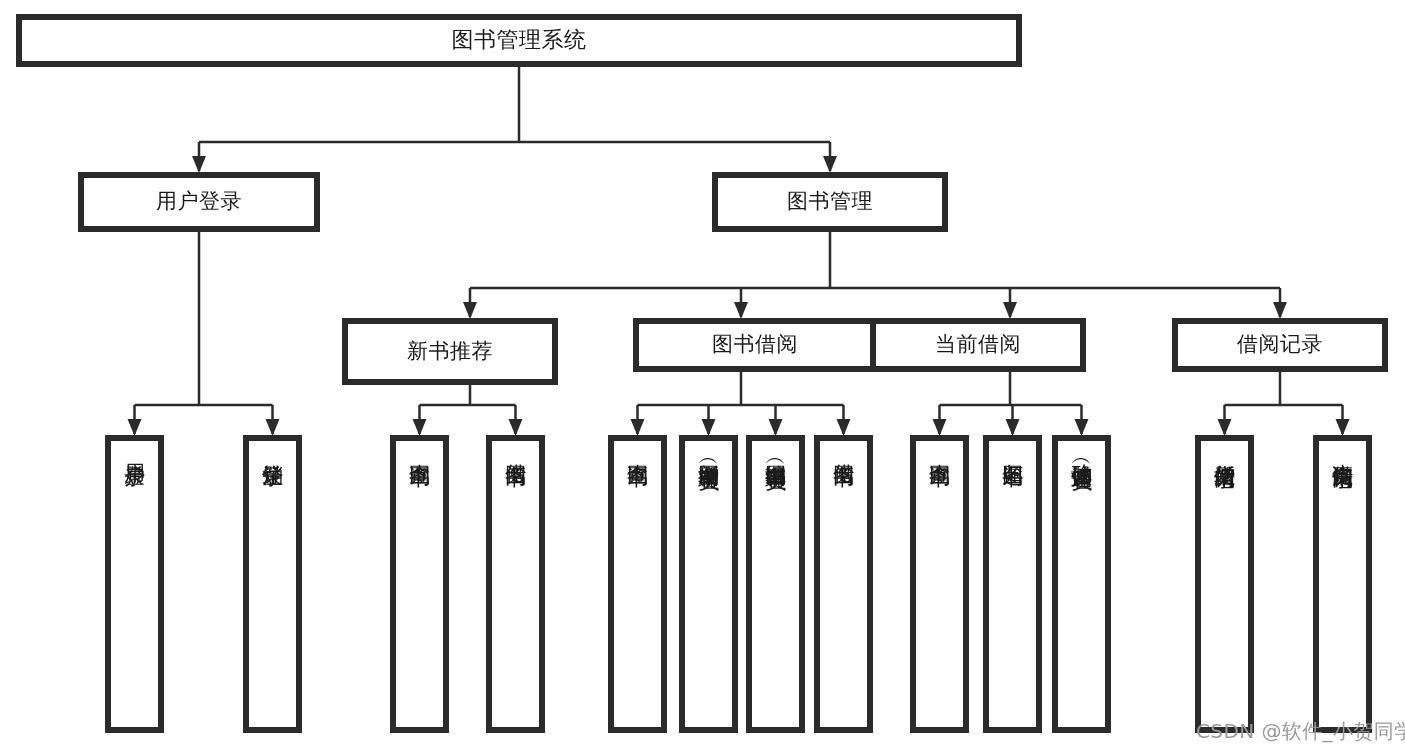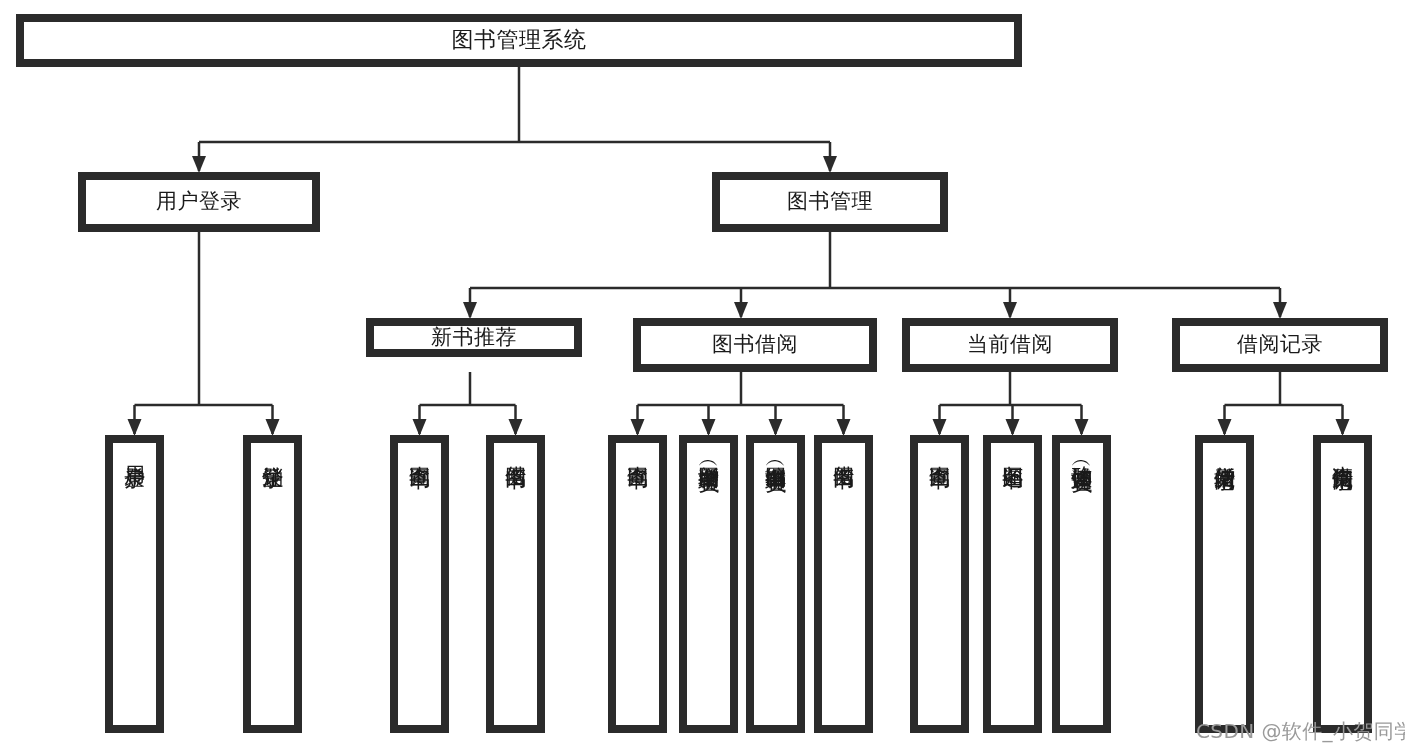--- a/index.html
+++ b/index.html
@@ -22,21 +22,21 @@
     left: 0;
     top: 0;
     width: 1405px;
     height: 747px;
     pointer-events: none;
   }
   .node {
     position: absolute;
     box-sizing: border-box;
     background: #ffffff;
-    border: 8px solid #ec4899;
+    border: 6px solid #ec4899;
     display: flex;
     align-items: center;
     justify-content: center;
     color: #1a1a1a;
   }
   .node.horiz {
     font-size: 21px;
     line-height: 1.2;
     letter-spacing: 0.5px;
   }
@@ -125,27 +125,27 @@
   <div id="nodes">
       <div class="node horiz root" style="left: 16px; top: 14px; width: 1006px; height: 53px; border-color: rgb(43, 43, 43); background: rgb(255, 255, 255); color: rgb(26, 26, 26);">
         <span>图书管理系统</span>
       </div>
       <div class="node horiz" style="left: 78px; top: 172px; width: 242px; height: 60px; border-color: rgb(43, 43, 43); background: rgb(255, 255, 255); color: rgb(26, 26, 26);">
         <span>用户登录</span>
       </div>
       <div class="node horiz" style="left: 712px; top: 172px; width: 236px; height: 60px; border-color: rgb(43, 43, 43); background: rgb(255, 255, 255); color: rgb(26, 26, 26);">
         <span>图书管理</span>
       </div>
-      <div class="node horiz" style="left: 366px; top: 318px; width: 216px; height: 39px; border-color: rgb(43, 43, 43); background: rgb(255, 255, 255); color: rgb(26, 26, 26);">
+      <div class="node horiz" style="left: 342px; top: 318px; width: 216px; height: 67px; border-color: rgb(43, 43, 43); background: rgb(255, 255, 255); color: rgb(26, 26, 26);">
         <span>新书推荐</span>
       </div>
       <div class="node horiz" style="left: 633px; top: 318px; width: 244px; height: 54px; border-color: rgb(43, 43, 43); background: rgb(255, 255, 255); color: rgb(26, 26, 26);">
         <span>图书借阅</span>
       </div>
-      <div class="node horiz" style="left: 902px; top: 318px; width: 216px; height: 54px; border-color: rgb(43, 43, 43); background: rgb(255, 255, 255); color: rgb(26, 26, 26);">
+      <div class="node horiz" style="left: 870px; top: 318px; width: 216px; height: 54px; border-color: rgb(43, 43, 43); background: rgb(255, 255, 255); color: rgb(26, 26, 26);">
         <span>当前借阅</span>
       </div>
       <div class="node horiz" style="left: 1172px; top: 318px; width: 216px; height: 54px; border-color: rgb(43, 43, 43); background: rgb(255, 255, 255); color: rgb(26, 26, 26); justify-content: center;">
         <span>借阅记录</span>
       </div>
       <div class="node vert" style="left: 105px; top: 435px; width: 59px; height: 298px; border-color: rgb(43, 43, 43); background: rgb(255, 255, 255); color: rgb(26, 26, 26);">
         <span class="vlabel">用户登录</span>
       </div>
       <div class="node vert" style="left: 243px; top: 435px; width: 59px; height: 298px; border-color: rgb(43, 43, 43); background: rgb(255, 255, 255); color: rgb(26, 26, 26);">
         <span class="vlabel">注销登录</span>

